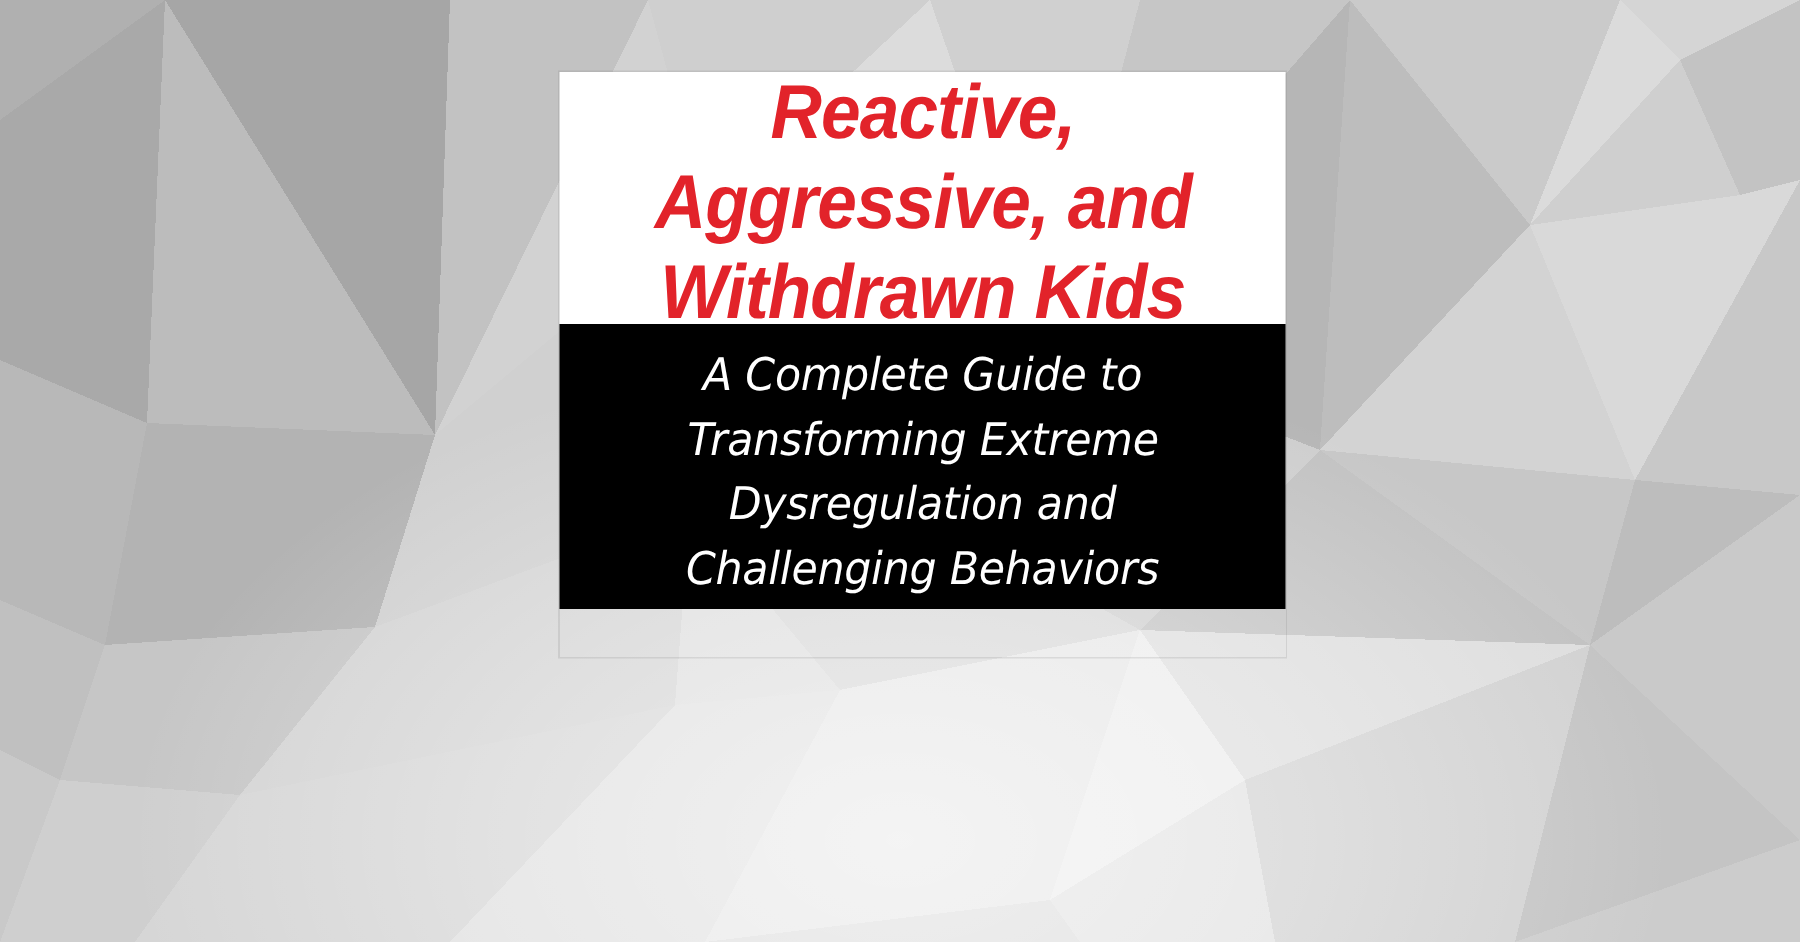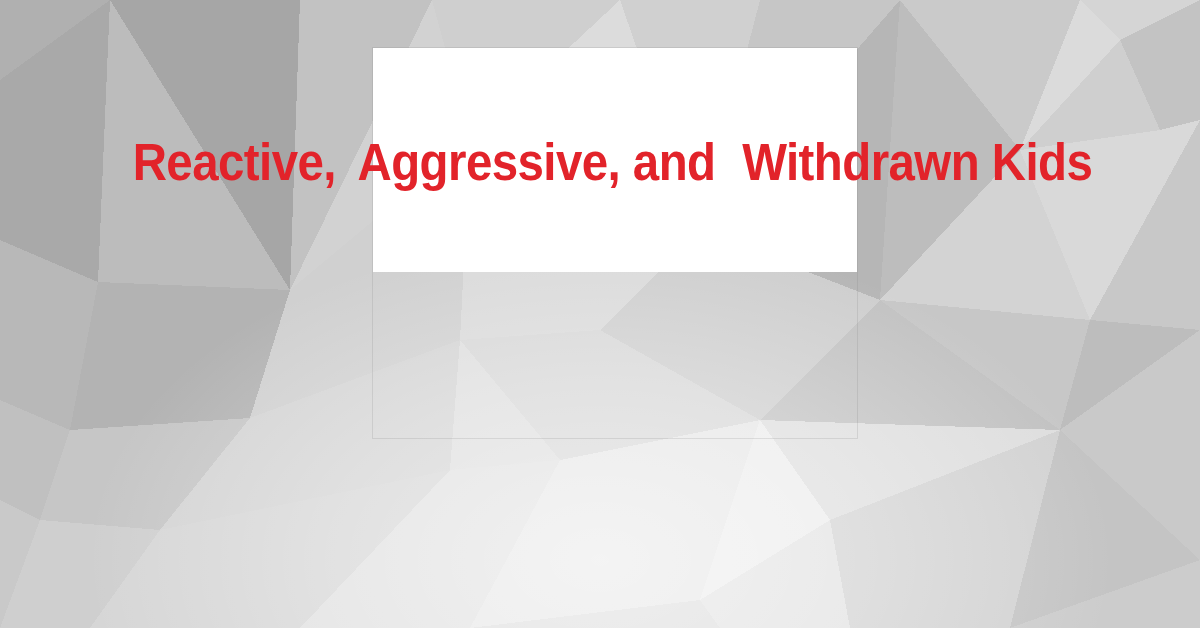--- a/index.html
+++ b/index.html
@@ -38,27 +38,28 @@
     position: absolute;
     left: 373px;
     top: 48px;
     width: 484px;
     height: 390px;
     box-shadow: 0 0 0 1px rgba(120,120,120,0.18);
   }
 
   #cover-title-panel {
     background: #ffffff;
-    height: 224px;
+    height: 168px;
     box-sizing: border-box;
     padding: 6px 16px 0 16px;
     display: flex;
-    flex-direction: row;
+    flex-direction: column;
     justify-content: center;
     align-items: center;
+    font-style: italic;
   }
   .cover-title-line {
     color: #e2232a;
     font-family: "Liberation Sans Narrow", "Liberation Sans", sans-serif;
     font-weight: bold;
     font-size: 51px;
     line-height: 60px;
     letter-spacing: -0.6px;
     white-space: nowrap;
     text-align: center;
@@ -153,15 +154,21 @@
   <div id="bg-glow"></div>
 
   <div id="cover-card">
 
     <div id="cover-title-panel">
       <div class="cover-title-line">Reactive,</div>
       <div class="cover-title-line">Aggressive, and</div>
       <div class="cover-title-line">Withdrawn Kids</div>
     </div>
 
+    <div id="cover-subtitle-panel">
+      <div class="cover-subtitle-line">A Complete Guide to</div>
+      <div class="cover-subtitle-line">Transforming Extreme</div>
+      <div class="cover-subtitle-line">Dysregulation and</div>
+      <div class="cover-subtitle-line">Challenging Behaviors</div>
+    </div>
 
   </div>
 </div>
 
 </body></html>

